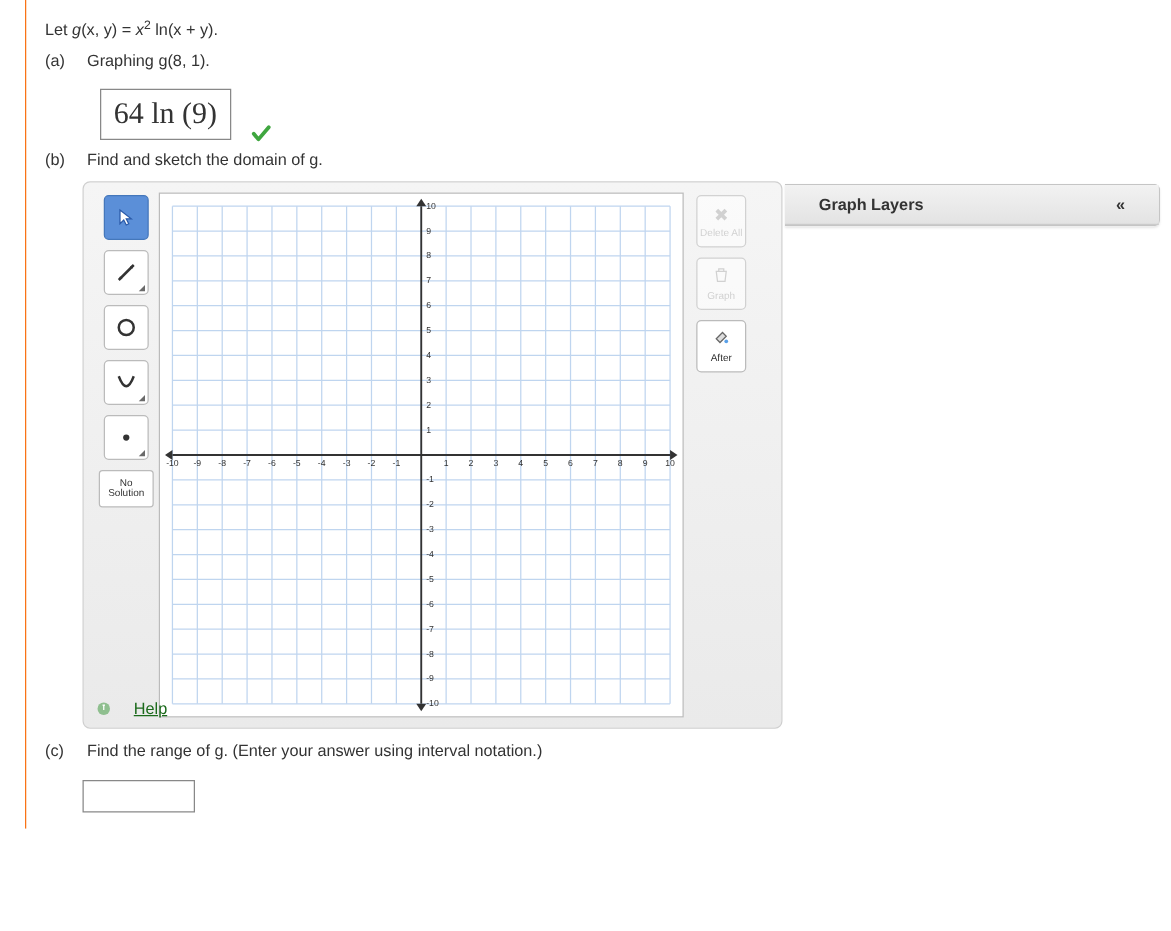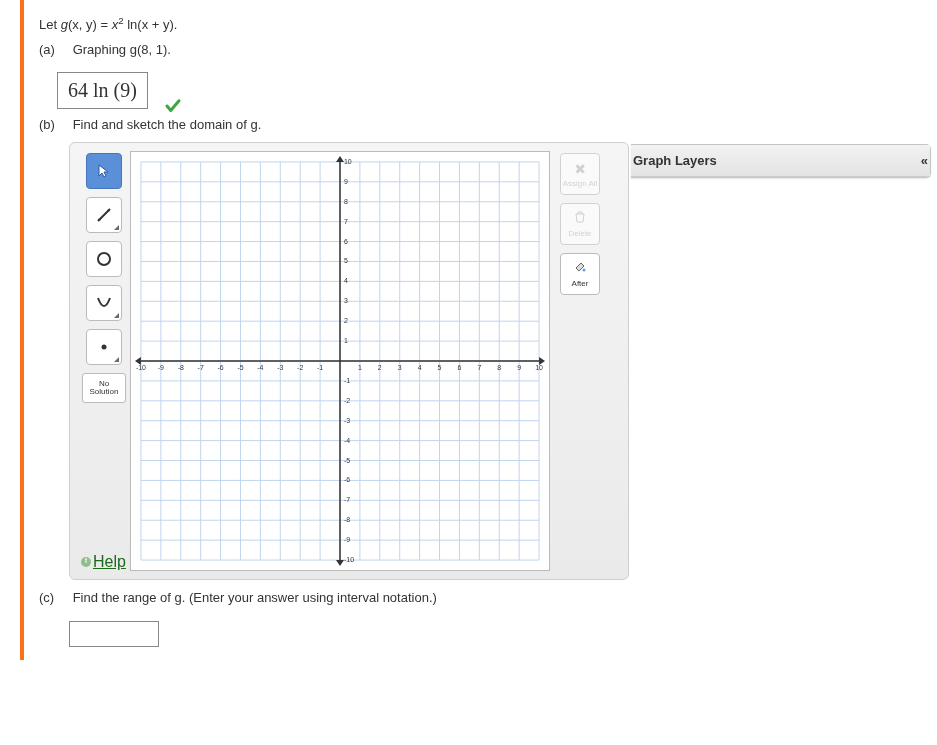--- a/index.html
+++ b/index.html
@@ -6,38 +6,38 @@
   body {
     margin: 0;
     padding: 0;
     font-family: Arial, Helvetica, sans-serif;
     font-size: 13px;
     color: #333;
     background: #fff;
     width: 937px;
   }
   .outer {
-    border-left: 4px solid #f97316;
+    border-left: 1px solid #f97316;
     margin-left: 20px;
     padding: 10px 15px 10px 15px;
     position: relative;
   }
   .intro-line { margin: 5px 0 10px 0; }
   .intro-line .fn { font-style: italic; }
   .intro-line sup { font-size: 0.75em; }
   .part-row { margin: 10px 0; }
   .part-label { display: inline-block; width: 30px; vertical-align: top; }
   .part-text { display: inline; }
   .answer-box {
     display: inline-block;
     border: 1px solid #888;
     padding: 6px 10px;
     font-family: "Times New Roman", serif;
-    font-size: 20px;
-    margin-left: 18px;
+    font-size: 24px;
+    margin-left: 44px;
     margin-top: 5px;
   }
   .checkmark {
     display: inline-block;
     margin-left: 12px;
     position: relative;
     top: 18px;
   }
   .checkmark svg { width: 18px; height: 18px; }
 
@@ -127,27 +127,27 @@
     cursor: pointer;
     gap: 2px;
   }
   .rt-btn.disabled { opacity: 0.6; cursor: default; color:#bbb; }
   .rt-btn .ic { font-size: 14px; }
 
   .help-link {
     position: absolute;
     left: 10px;
     bottom: 8px;
-    font-size: 16px;
+    font-size: 13px;
     color: #1b6a1b;
     text-decoration: underline;
     cursor: pointer;
     display: flex;
     align-items: center;
-    gap: 1px;
+    gap: 18px;
     margin-top: 41px;
   }
   .branding {
     text-align: right;
     font-size: 12px;
     color: #555;
     padding: 6px 8px 0 0;
   }
   .branding .wa .b1 { color:#666; }
   .branding .wa .b2 { font-weight:bold; color:#d7871c; }
@@ -159,21 +159,21 @@
     width: 300px;
     background: linear-gradient(#f5f5f5,#e8e8e8);
     border: 1px solid #c5c5c5;
     border-left: none;
     border-radius: 0 5px 5px 0;
     box-shadow: 0 1px 2px rgba(0,0,0,.1);
   }
   .layers-head {
     background: linear-gradient(#f2f2f2,#e3e3e3);
     border-bottom: 1px solid #cbcbcb;
-    padding: 8px 2px;
+    padding: 8px 27px;
     font-weight: bold;
     font-size: 13px;
     display:flex; justify-content: space-between; align-items:center;
   }
   .layers-body {
     padding: 10px 12px 14px 12px;
     font-size: 12px;
     line-height: 1.45;
   }
 
@@ -347,29 +347,29 @@
               <text x="214" y="72" font-size="7" text-anchor="start" fill="#333">7</text>
               <text x="214" y="52" font-size="7" text-anchor="start" fill="#333">8</text>
               <text x="214" y="32" font-size="7" text-anchor="start" fill="#333">9</text>
               <text x="214" y="12" font-size="7" text-anchor="start" fill="#333">10</text>
             </svg>
         </div>
 
         <div class="right-tool-col">
           <div class="rt-btn disabled">
             <span class="ic">✖</span>
-            <span>Assign All</span>
+            <span>Delete All</span>
           </div>
           <div class="rt-btn disabled">
             <span class="ic">
               <svg width="14" height="14" viewBox="0 0 14 14">
                   <path d="M3 4 h8 l-1 8 h-6 z M5 4 V2 h4 v2" stroke="#bbb" fill="none"></path>
                 </svg>
             </span>
-            <span>Delete</span>
+            <span>Graph</span>
           </div>
           <div class="rt-btn" style="color:#333">
             <span class="ic">
               <svg width="14" height="14" viewBox="0 0 14 14">
                   <path d="M3 8 L8 3 L11 6 L6 11 Z" fill="#ddd" stroke="#666"></path>
                   <circle cx="11" cy="10" r="1.5" fill="#5aa0e8"></circle>
                 </svg>
             </span>
             <span>After</span>
           </div>

